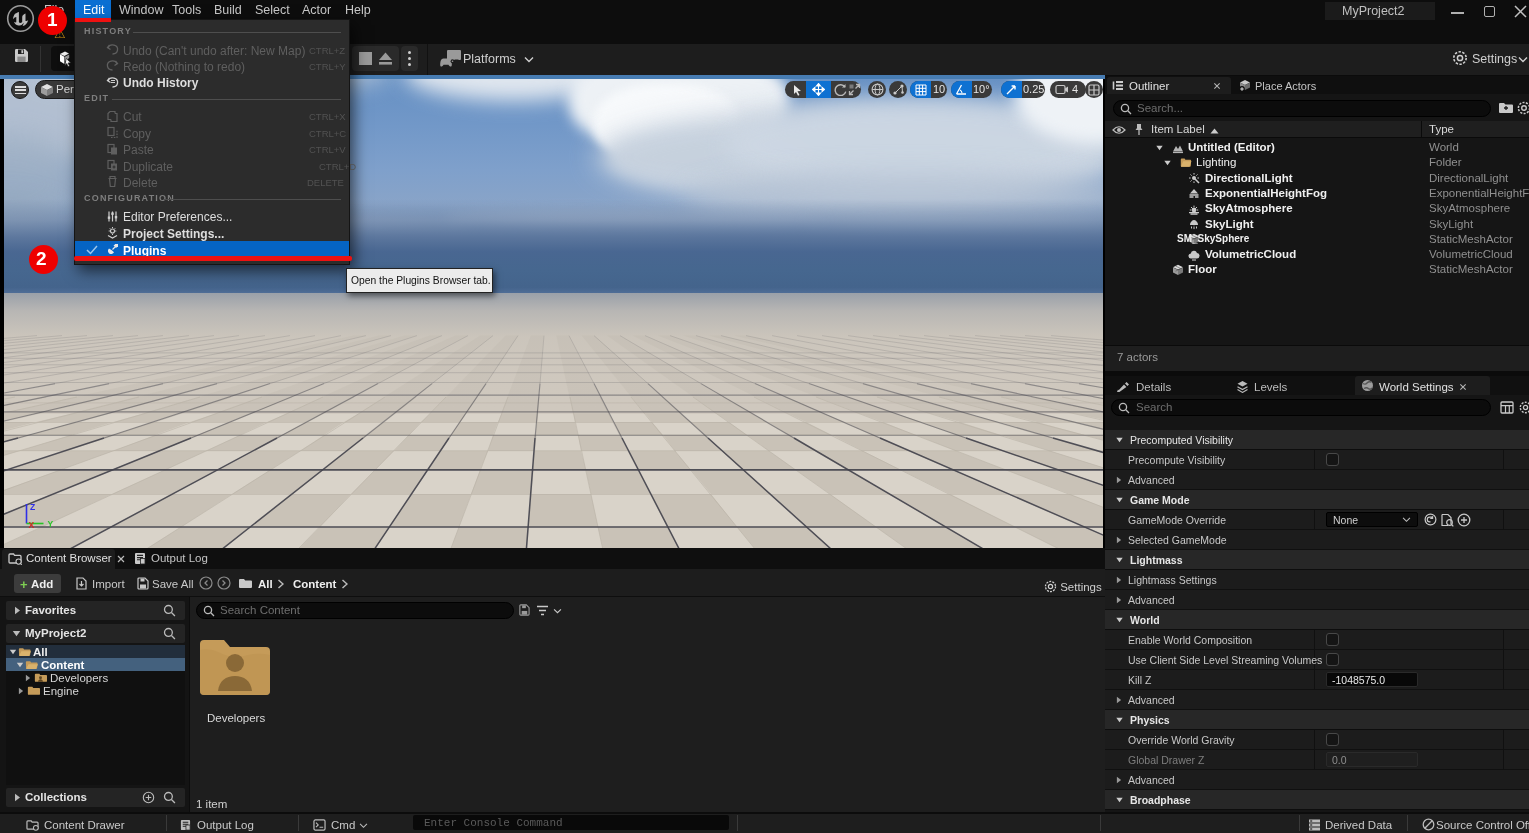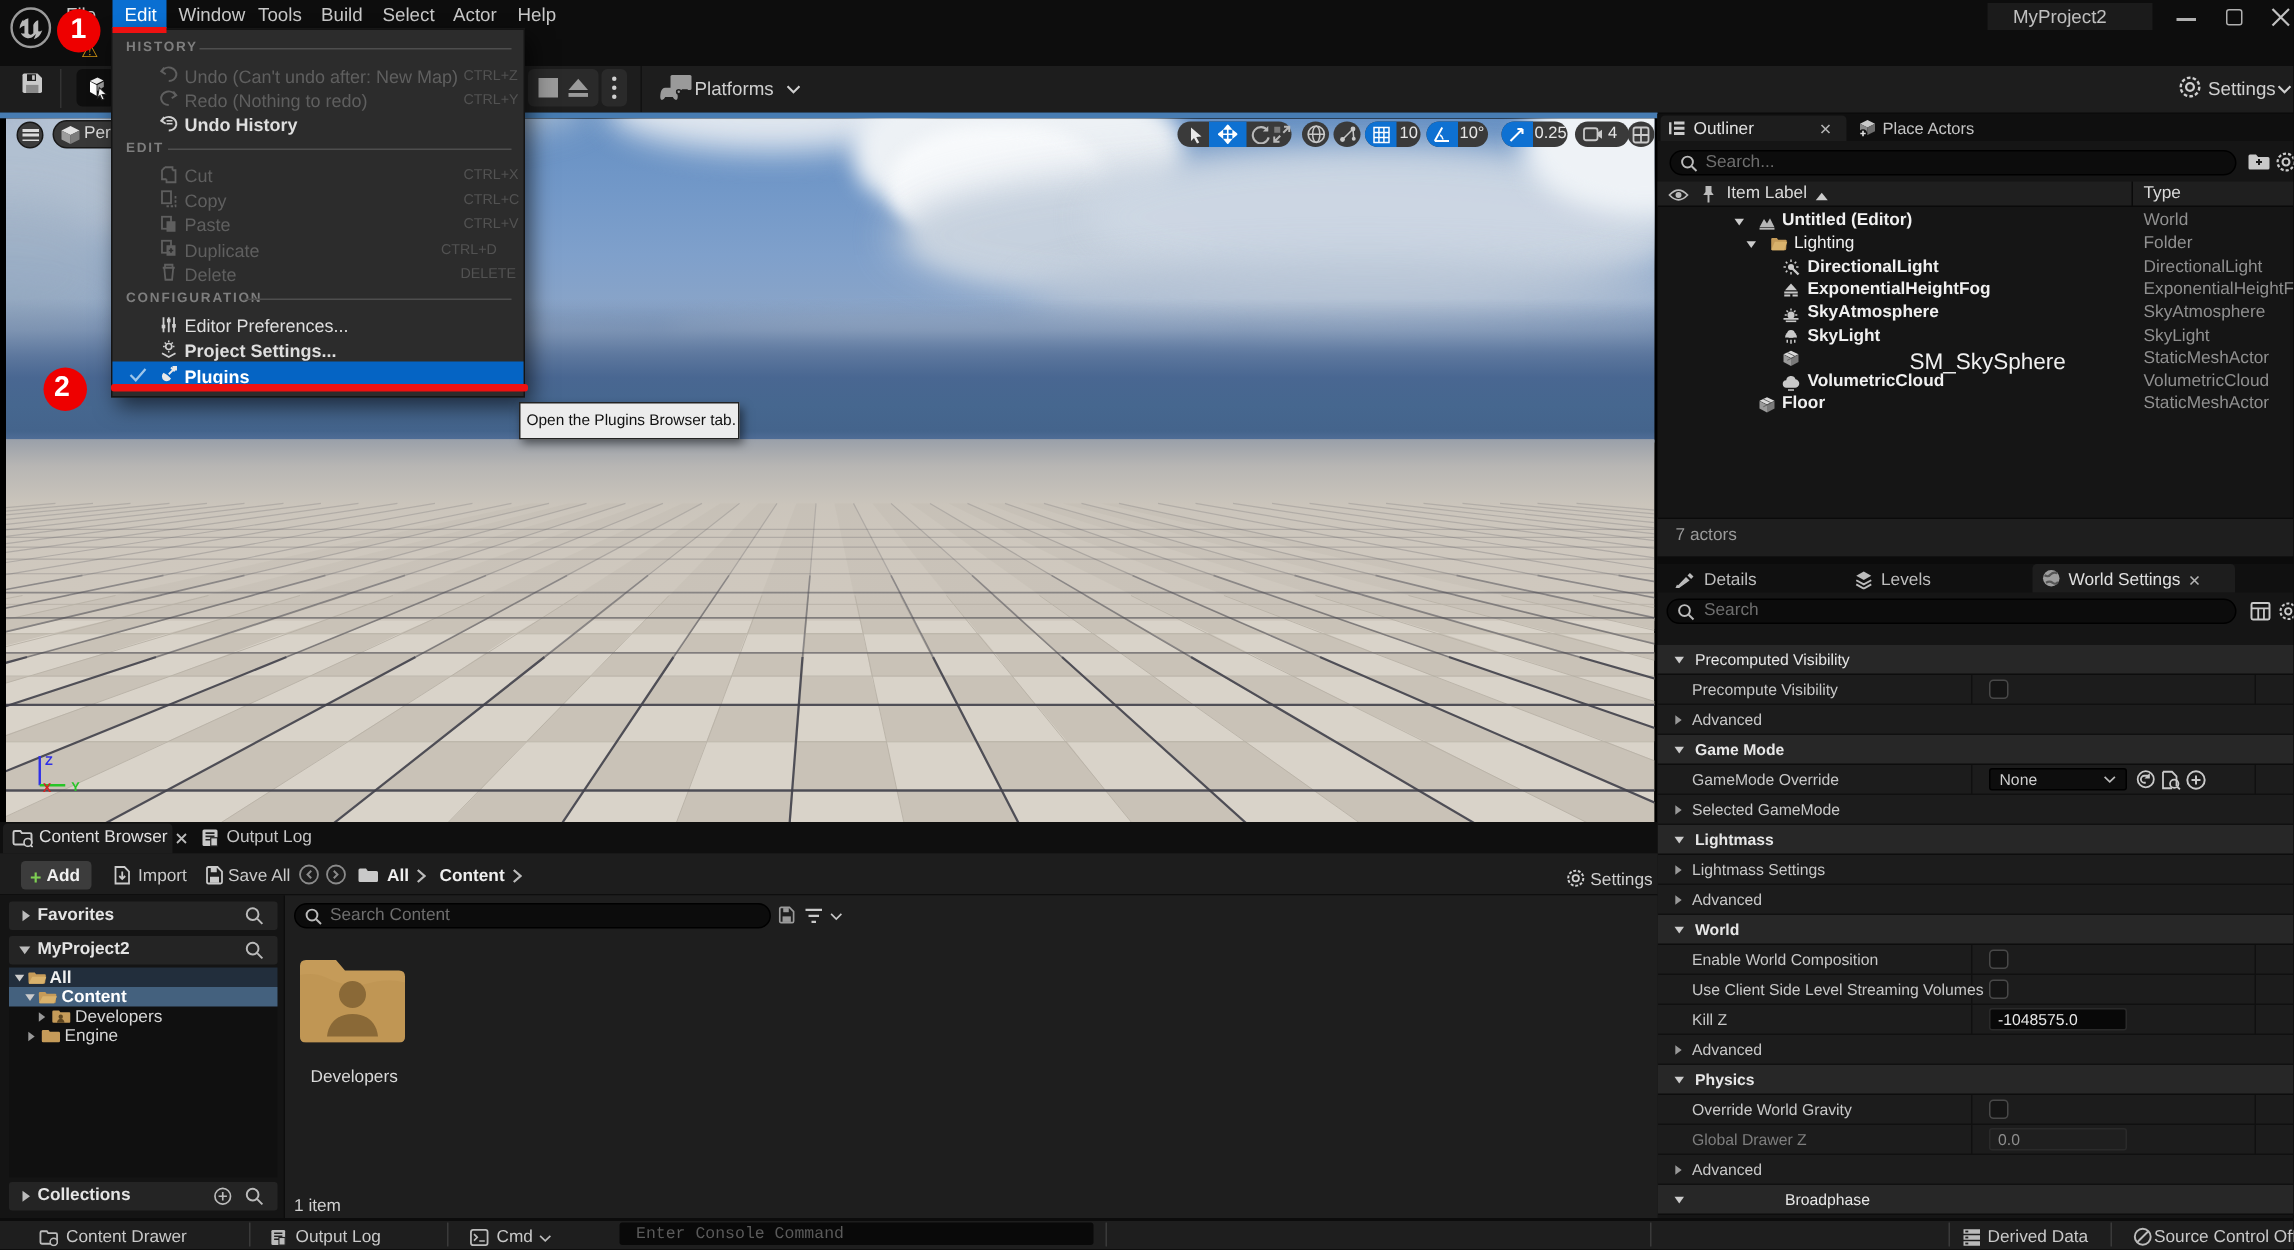--- a/index.html
+++ b/index.html
@@ -313,21 +313,21 @@
     <path d="M3.5 8.5v2M6 8.5v2.6M8.5 8.5v2" stroke="#c9c9c9" stroke-width="1"></path>
   </svg>
 <div class="abs tx" style="left:1205px;top:217.5px;color:#f0f0f0;font-size:11.5px;font-weight:bold">SkyLight</div>
 <div class="abs tx" style="left:1429px;top:217.5px;color:#909090;font-size:11.5px">SkyLight</div>
 <svg class="abs" style="left:1188px;top:233.3px" width="12" height="12" viewBox="0 0 12 12">
     <path d="M6 .8 L11 3.2 6 5.6 1 3.2Z" fill="#d9d9d9"></path>
     <path d="M1 3.4v5l5 2.6V6z" fill="#9a9a9a"></path>
     <path d="M11 3.4v5l-5 2.6V6z" fill="#7a7a7a"></path>
     <path d="M3.5 2 8.5 4.4M3.5 7.2l5-2.4" stroke="#5a5a5a" stroke-width=".6"></path>
   </svg>
-<div class="abs tx" style="left:1273px;top:232.8px;color:#f0f0f0;font-size:15px;font-weight:normal">SM_SkySphere</div>
+<div class="abs tx" style="left:1177px;top:232.8px;color:#f0f0f0;font-size:10px;font-weight:bold">SM_SkySphere</div>
 <div class="abs tx" style="left:1429px;top:232.8px;color:#909090;font-size:11.5px">StaticMeshActor</div>
 <svg class="abs" style="left:1188px;top:248.60000000000002px" width="12" height="12" viewBox="0 0 12 12">
     <path d="M3.2 9.5 a2.5 2.5 0 0 1-.4-5 3.2 3.2 0 0 1 6.2-.6 2.8 2.8 0 0 1-.6 5.6z" fill="#c9c9c9"></path>
     <path d="M4 11h4" stroke="#c9c9c9" stroke-width="1.1"></path>
   </svg>
 <div class="abs tx" style="left:1205px;top:248.1px;color:#f0f0f0;font-size:11.5px;font-weight:bold">VolumetricCloud</div>
 <div class="abs tx" style="left:1429px;top:248.1px;color:#909090;font-size:11.5px">VolumetricCloud</div>
 <svg class="abs" style="left:1172px;top:263.9px" width="12" height="12" viewBox="0 0 12 12">
     <path d="M6 .8 L11 3.2 6 5.6 1 3.2Z" fill="#d9d9d9"></path>
     <path d="M1 3.4v5l5 2.6V6z" fill="#9a9a9a"></path>
@@ -483,21 +483,21 @@
 <div class="abs tx" style="left:1332px;top:753.5px;color:#8e8e8e;font-size:10.5px">0.0</div>
 <div class="abs" style="left:1105px;top:769.5px;width:424px;height:20px;background:#1c1c1c;border-bottom:1px solid #101010"></div>
 <svg class="abs" style="left:1116px;top:776.0px" width="6" height="8" viewBox="0 0 7 9">
     <path d="M1 .8L6 4.5L1 8.2Z" fill="#999"></path>
   </svg>
 <div class="abs tx" style="left:1128px;top:773.5px;color:#c8c8c8;font-size:10.5px">Advanced</div>
 <div class="abs" style="left:1105px;top:789.5px;width:424px;height:20px;background:#272727;border-bottom:1px solid #0d0d0d"></div>
 <svg class="abs" style="left:1115px;top:796.5px" width="9" height="6" viewBox="0 0 9 7">
     <path d="M.8 1h7.4L4.5 6.2Z" fill="#ccc"></path>
   </svg>
-<div class="abs tx" style="left:1190px;top:793.5px;color:#e6e6e6;font-size:10.5px;font-weight:normal">Broadphase</div>
+<div class="abs tx" style="left:1130px;top:793.5px;color:#e6e6e6;font-size:10.5px;font-weight:bold">Broadphase</div>
 
 <div class="abs" style="left:0;top:548px;width:1105px;height:264px;background:#1a1a1a"></div>
 <div class="abs" style="left:0;top:548px;width:1105px;height:21px;background:#0f0f0f"></div>
 <div class="abs" style="left:2px;top:549px;width:113px;height:20px;background:#1d1d1d;border-radius:3px 3px 0 0"></div>
 <svg class="abs" style="left:8px;top:552px" width="14" height="13" viewBox="0 0 14 13">
     <path d="M1 3 Q1 2 2 2h3.6l1 1.4H12q1 0 1 1V10q0 1-1 1H2Q1 11 1 10z" fill="none" stroke="#c9c9c9" stroke-width="1.3"></path>
     <circle cx="10.6" cy="9.6" r="2.6" fill="#1d1d1d" stroke="#c9c9c9" stroke-width="1.1"></circle>
     <path d="M12.4 11.4l1.4 1.4" stroke="#c9c9c9" stroke-width="1.2"></path>
   </svg>
 <div class="abs tx" style="left:26px;top:552px;color:#e0e0e0;font-size:11.5px">Content Browser</div>
@@ -727,21 +727,21 @@
     <rect x="5" y="4.5" width="6" height="7" fill="#5f5f5f"></rect>
   </svg>
 <div class="abs tx" style="left:123px;top:143px;color:#5f5f5f;font-size:12px">Paste</div>
 <div class="abs tx" style="left:309px;top:144px;color:#525252;font-size:9.5px">CTRL+V</div>
 <svg class="abs" style="left:106px;top:159px" width="13" height="13" viewBox="0 0 13 13">
     <rect x="2" y="1.5" width="6" height="8" stroke="#5f5f5f" stroke-width="1.2" fill="none"></rect>
     <rect x="5" y="4.5" width="6" height="7" fill="#5f5f5f"></rect>
     <path d="M8 6.5v3M6.5 8h3" stroke="#2c2c2c" stroke-width="1.1"></path>
   </svg>
 <div class="abs tx" style="left:123px;top:160px;color:#5f5f5f;font-size:12px">Duplicate</div>
-<div class="abs tx" style="left:294px;top:161px;color:#525252;font-size:9.5px">CTRL+D</div>
+<div class="abs tx" style="left:319px;top:161px;color:#525252;font-size:9.5px">CTRL+D</div>
 <svg class="abs" style="left:106px;top:175px" width="13" height="13" viewBox="0 0 13 13">
     <path d="M2.5 3.5h8M4 3.5v-2h5v2M3.5 3.5l.8 8h4.4l.8-8" stroke="#5f5f5f" stroke-width="1.2" fill="none"></path>
   </svg>
 <div class="abs tx" style="left:123px;top:176px;color:#5f5f5f;font-size:12px">Delete</div>
 <div class="abs tx" style="left:307px;top:177px;color:#525252;font-size:9.5px">DELETE</div>
 <div class="abs tx" style="left:84px;top:193px;color:#7e7e7e;font-size:9px;font-weight:bold;letter-spacing:1.2px">CONFIGURATION</div>
 <div class="abs" style="left:163px;top:199px;width:178px;height:1px;background:#4e4e4e"></div>
 <svg class="abs" style="left:106px;top:210px" width="13" height="13" viewBox="0 0 13 13">
     <path d="M3 1.5v10M6.5 1.5v10M10 1.5v10" stroke="#cfcfcf" stroke-width="1.2"></path>
     <rect x="1.8" y="6.5" width="2.4" height="2.4" fill="#cfcfcf"></rect>

